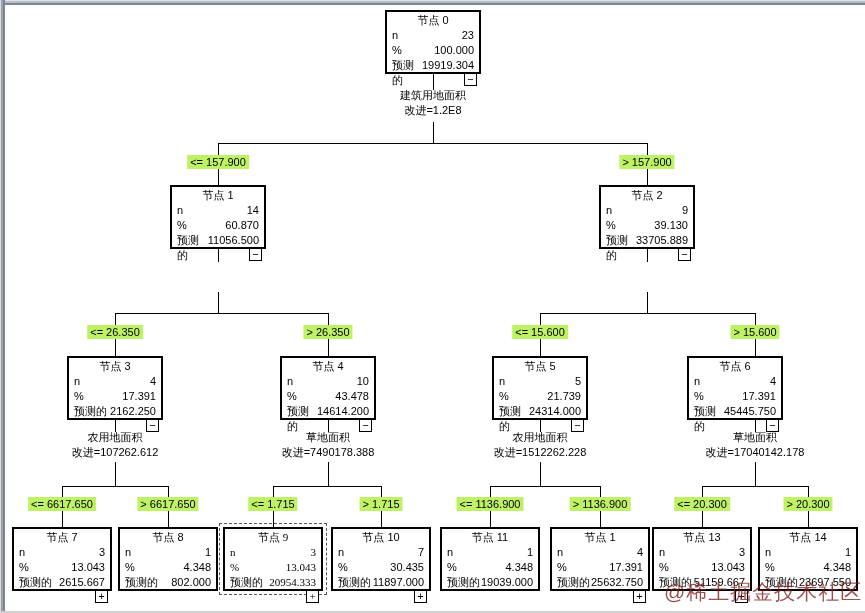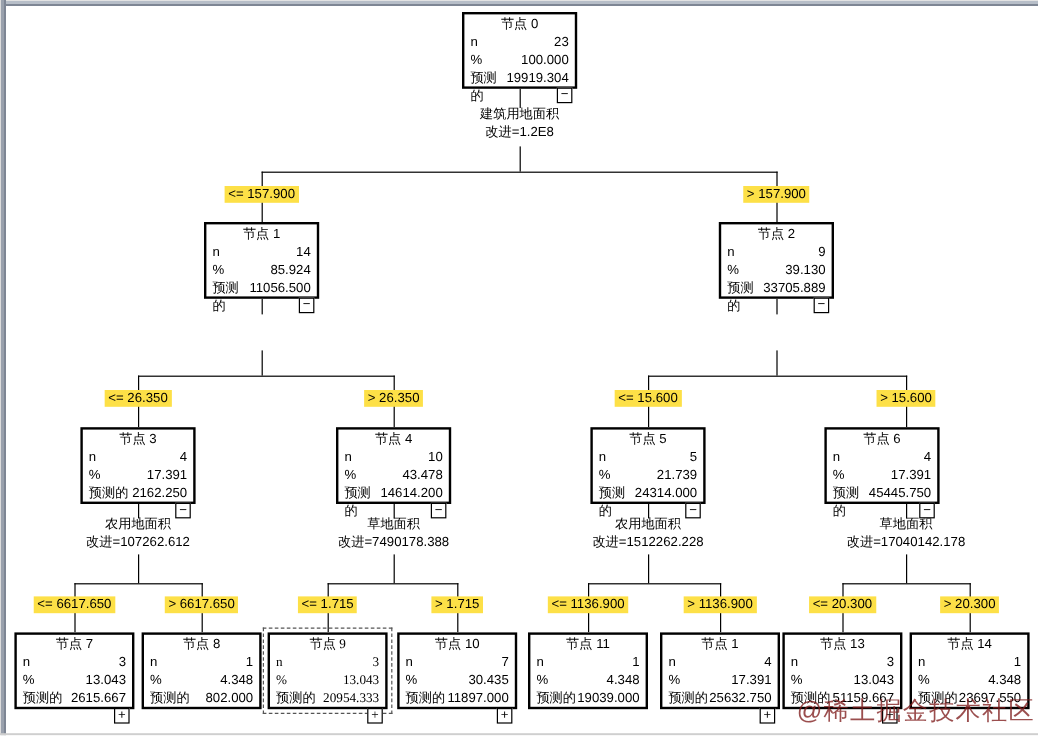--- a/index.html
+++ b/index.html
@@ -14,21 +14,21 @@
   .hl{position:absolute;height:1px;background:#000;}
   .node{position:absolute;width:96px;height:64px;box-sizing:border-box;
         border:2px solid #000;background:#fff;}
   .node.leaf{width:100px;}
   .node.selected{outline:1.5px dashed #555;outline-offset:3px;font-family:Liberation Serif, serif;}
   .nt{text-align:center;line-height:15px;margin-top:1px;}
   .nr{display:flex;justify-content:space-between;line-height:15px;padding:0 5px;}
   .toggle{position:absolute;right:2px;top:100%;margin-top:1px;width:13px;height:13px;
           box-sizing:border-box;border:1px solid #000;background:#fff;text-align:center;
           line-height:11px;font-size:11px;cursor:pointer;}
-  .split{position:absolute;transform:translateX(-50%);background:#fde047;padding:0 3px;
+  .split{position:absolute;transform:translateX(-50%);background:#bef264;padding:0 3px;
          line-height:14px;white-space:nowrap;}
   .var{position:absolute;transform:translateX(-50%);text-align:center;line-height:15px;
        white-space:nowrap;}
   .wm{position:absolute;left:664px;top:578px;font-size:21px;letter-spacing:1px;
       color:#7f1d1d;opacity:.78;z-index:30;white-space:nowrap;pointer-events:none;}
 </style>
 </head>
 <body>
 
 <div id="stage">
@@ -128,21 +128,21 @@
   </div>
 
   <div class="node" style="left:170px;top:185px">
     <div class="nt">节点 1</div>
     <div class="nr">
         <span>n</span>
         <span>14</span>
       </div>
     <div class="nr">
         <span>%</span>
-        <span>85.924</span>
+        <span>60.870</span>
       </div>
     <div class="nr">
         <span>预测的</span>
         <span>11056.500</span>
       </div>
     <div class="toggle">−</div>
   </div>
 
   <div class="node" style="left:599px;top:185px">
     <div class="nt">节点 2</div>

